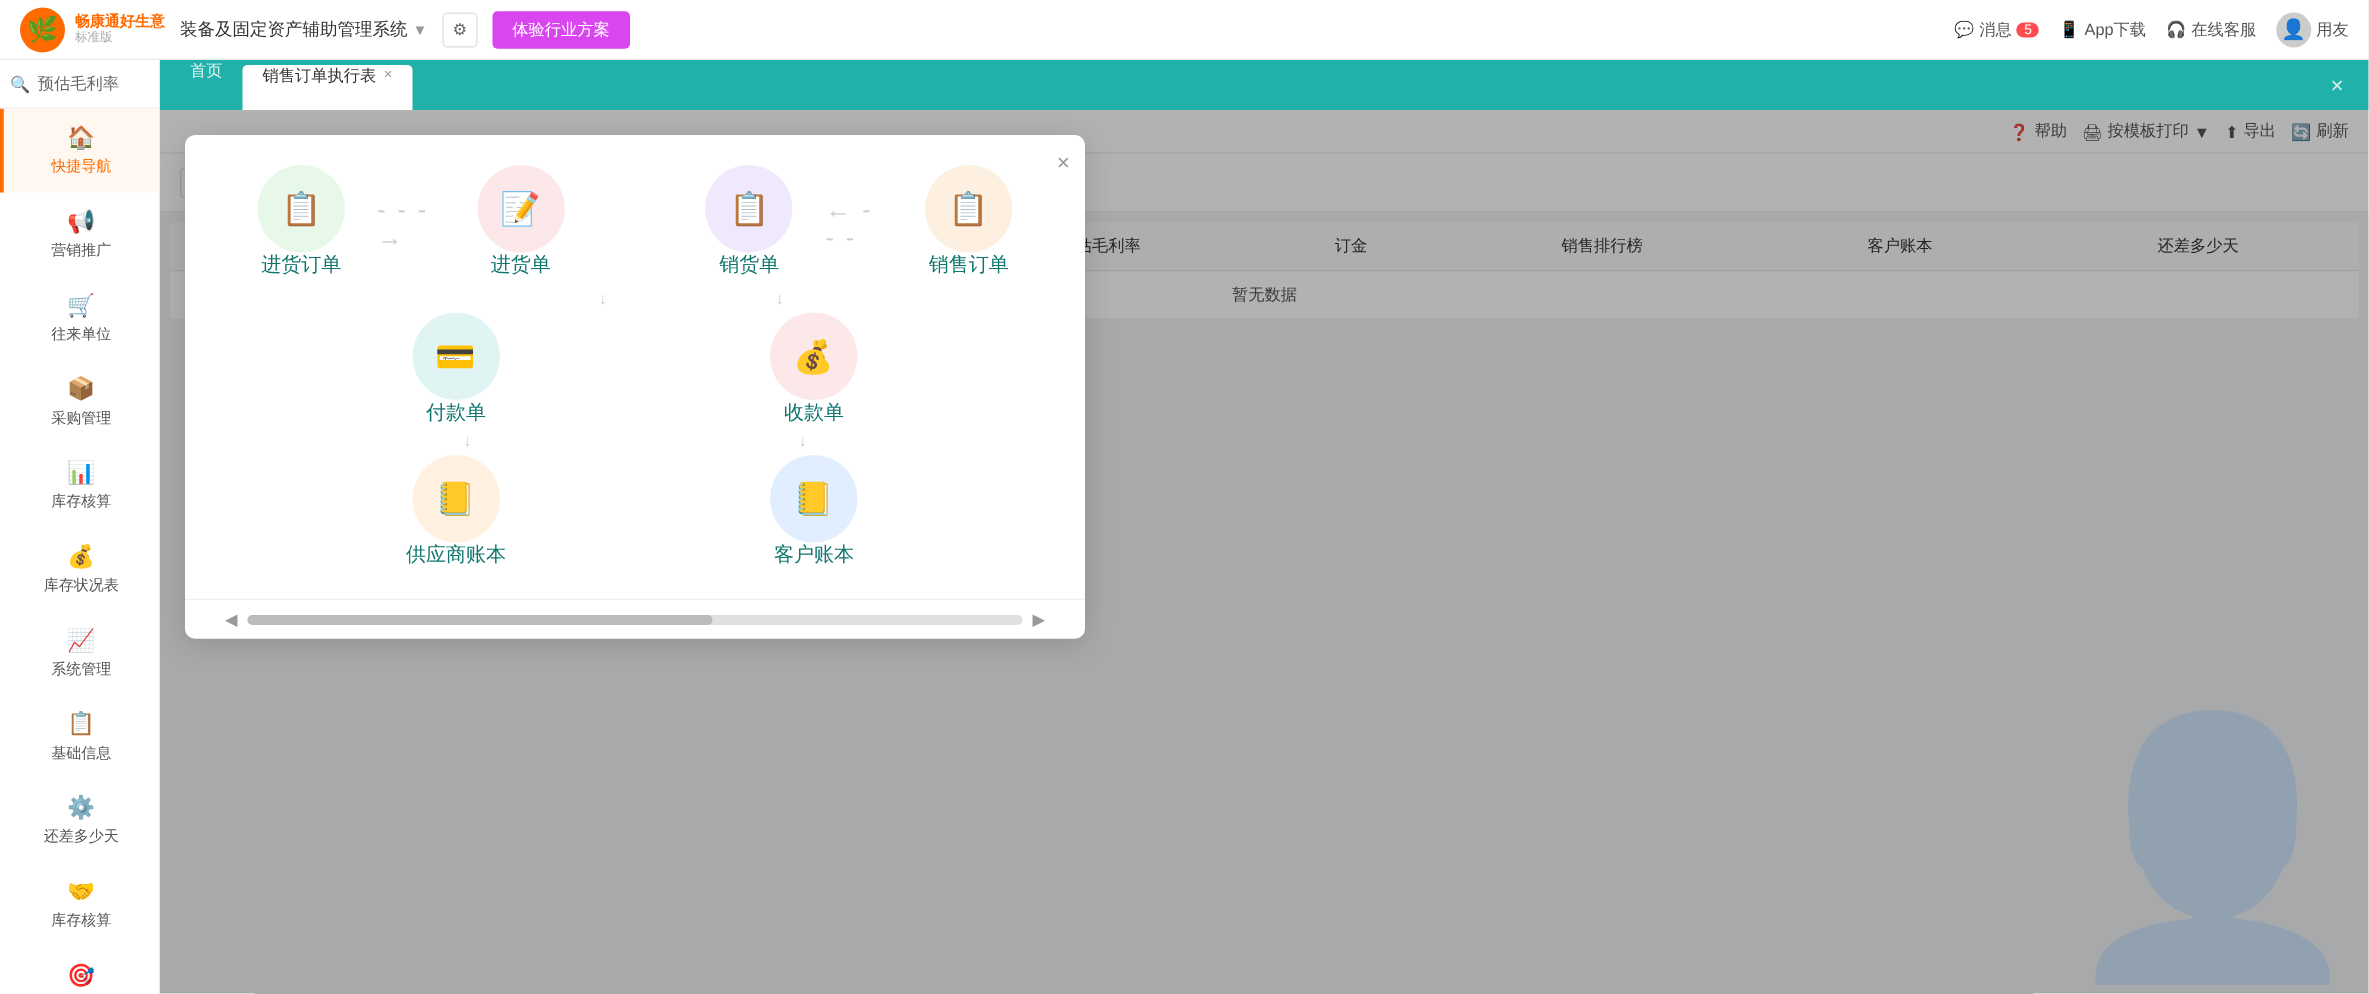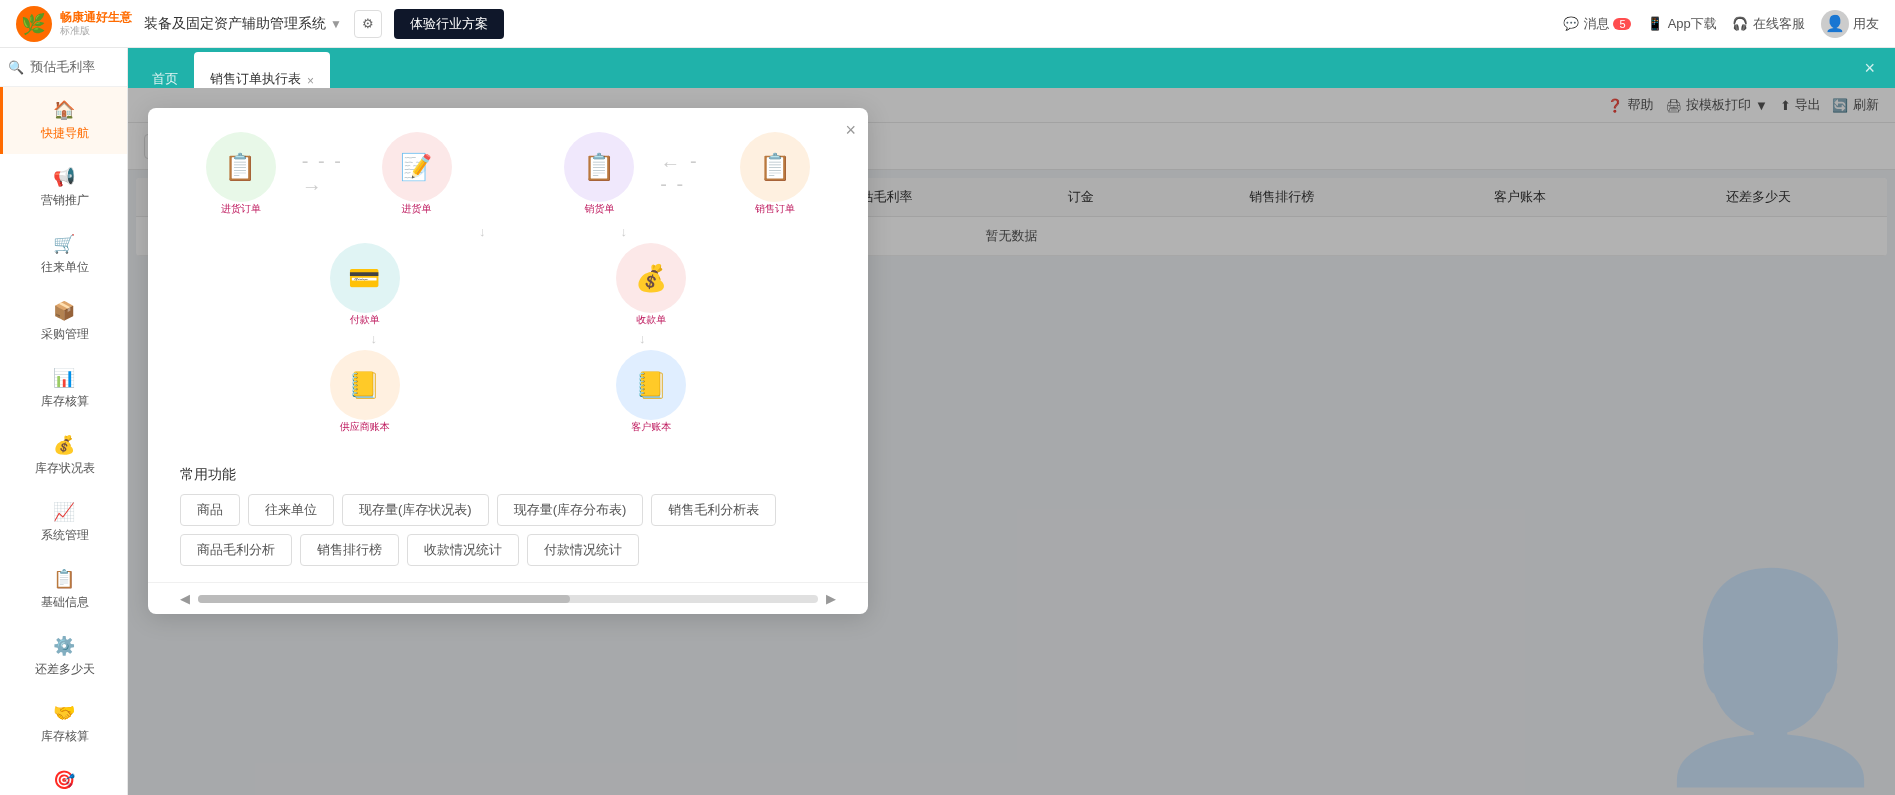--- a/index.html
+++ b/index.html
@@ -19,40 +19,40 @@
 
     
     .system-name { font-size: 14px; color: #333; font-weight: 500; }
     .system-name-dropdown { display: flex; align-items: center; gap: 4px; cursor: pointer; }
     .dropdown-arrow { color: #999; font-size: 12px; }
 
     
     .settings-btn { width: 28px; height: 28px; border: 1px solid #ddd; border-radius: 4px; display: flex; align-items: center; justify-content: center; cursor: pointer; color: #666; }
 
     
-    .experience-btn { background: #0f172a; color: #fff; border: none; padding: 6px 16px; border-radius: 4px; cursor: pointer; font-size: 13px; }
+    .experience-btn { background: #d946ef; color: #fff; border: none; padding: 6px 16px; border-radius: 4px; cursor: pointer; font-size: 13px; }
 
     
     .top-right-item { display: flex; align-items: center; gap: 4px; color: #555; cursor: pointer; font-size: 13px; }
     .badge { background: #ff4d4f; color: #fff; border-radius: 10px; padding: 0 5px; font-size: 11px; min-width: 18px; text-align: center; }
     .avatar { width: 28px; height: 28px; background: #ccc; border-radius: 50%; display: flex; align-items: center; justify-content: center; color: #fff; font-size: 12px; }
 
     
     .sidebar { width: 128px; background: #fff; border-right: 1px solid #e8e8e8; display: flex; flex-direction: column; overflow-y: auto; }
     .sidebar-search { padding: 10px 8px; border-bottom: 1px solid #f0f0f0; display: flex; align-items: center; gap: 6px; color: #666; cursor: pointer; font-size: 13px; }
     .sidebar-item { display: flex; flex-direction: column; align-items: center; padding: 12px 8px; cursor: pointer; color: #555; gap: 4px; font-size: 12px; border-left: 3px solid transparent; }
     .sidebar-item.active { background: #fff8f0; color: #ff6b00; border-left-color: #ff6b00; }
     .sidebar-item-icon { font-size: 18px; }
 
     
     .main-content { flex: 1; display: flex; flex-direction: column; overflow: hidden; position: relative; }
 
     
     .tabs-bar { height: 40px; background: #20b2aa; display: flex; align-items: center; padding: 0 8px; }
-    .tab { padding: 0 16px; height: 40px; display: flex; align-items: flex-end; cursor: pointer; color: rgba(255,255,255,0.85); font-size: 13px; gap: 6px; }
+    .tab { padding: 0 16px; height: 40px; display: flex; align-items: flex-start; cursor: pointer; color: rgba(255,255,255,0.85); font-size: 13px; gap: 6px; }
     .tab.active { background: #fff; color: #333; border-radius: 4px 4px 0 0; margin-top: 4px; height: 36px; }
     .tab-close { color: #999; font-size: 12px; cursor: pointer; }
 
     
     .content-area { flex: 1; background: #f0f2f5; overflow: hidden; position: relative; }
 
     
     .content-toolbar { background: #fff; padding: 8px 16px; display: flex; align-items: center; justify-content: flex-end; gap: 12px; border-bottom: 1px solid #e8e8e8; }
     .toolbar-btn { display: flex; align-items: center; gap: 4px; color: #555; cursor: pointer; font-size: 13px; }
 
@@ -73,21 +73,21 @@
     .empty-data { text-align: center; padding: 60px; color: #999; font-size: 14px; }
 
     
     .modal-overlay { position: absolute; top: 0; left: 0; right: 0; bottom: 0; background: rgba(0,0,0,0.3); z-index: 100; display: flex; align-items: flex-start; justify-content: flex-start; }
     .modal { background: #fff; border-radius: 8px; margin: 20px; width: 720px; max-height: 560px; overflow: hidden; box-shadow: 0 4px 24px rgba(0,0,0,0.15); }
     .modal-close { position: absolute; top: 12px; right: 12px; cursor: pointer; color: #999; font-size: 18px; z-index: 101; }
 
     
     .flow-diagram { padding: 24px 32px; }
     .flow-circle { width: 70px; height: 70px; border-radius: 50%; display: flex; align-items: center; justify-content: center; font-size: 28px; }
-    .flow-label { font-size: 10px; color: #be185d; }
+    .flow-label { font-size: 16px; color: #0f766e; }
 
     
     .circle-green { background: #e8f8e8; }
     .circle-pink { background: #fce8e8; }
     .circle-purple { background: #f0e8fc; }
     .circle-orange { background: #fef0e0; }
     .circle-teal { background: #e0f4f4; }
     .circle-red { background: #fce8e8; }
     .circle-orange2 { background: #fff0e0; }
     .circle-blue { background: #e0eeff; }
@@ -374,34 +374,20 @@
                 <div class="flow-section">
                   <div class="flow-circle circle-blue" style="font-size:26px; display:flex; align-items:center; justify-content:center; width:70px; height:70px; border-radius:50%;">
                     <span style="color:#2196f3;">📒</span>
                   </div>
                   <span class="flow-label">客户账本</span>
                 </div>
                 <div style="width:70px;"></div>
               </div>
             </div>
 
-            <div class="common-functions">
-              <div class="common-title">常用功能</div>
-              <div class="func-buttons">
-                <button class="func-btn">商品</button>
-                <button class="func-btn">往来单位</button>
-                <button class="func-btn">现存量(库存状况表)</button>
-                <button class="func-btn">现存量(库存分布表)</button>
-                <button class="func-btn">销售毛利分析表</button>
-                <button class="func-btn">商品毛利分析</button>
-                <button class="func-btn">销售排行榜</button>
-                <button class="func-btn">收款情况统计</button>
-                <button class="func-btn">付款情况统计</button>
-              </div>
-            </div>
 
             <div class="scroll-bar-area">
               <span style="color:#999; cursor:pointer;">◀</span>
               <div class="scroll-track">
                 <div class="scroll-thumb"></div>
               </div>
               <span style="color:#999; cursor:pointer;">▶</span>
             </div>
           </div>
 

